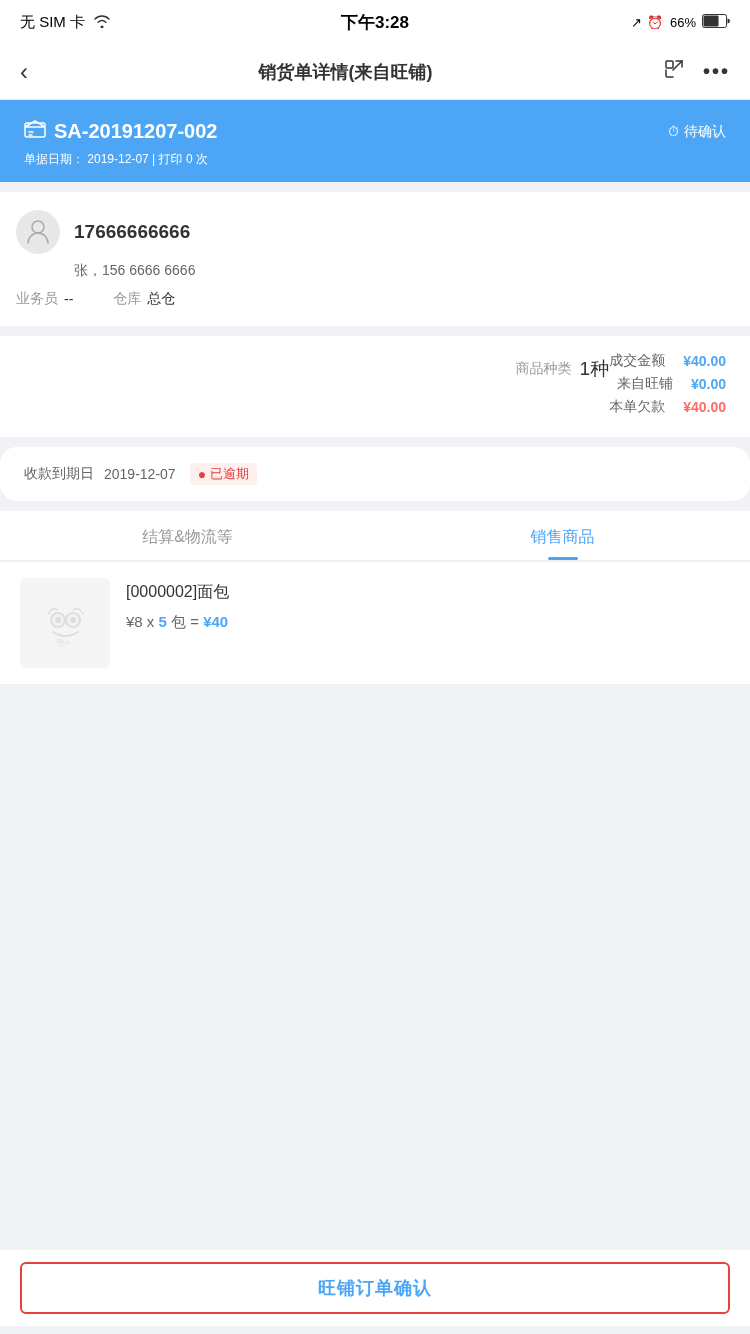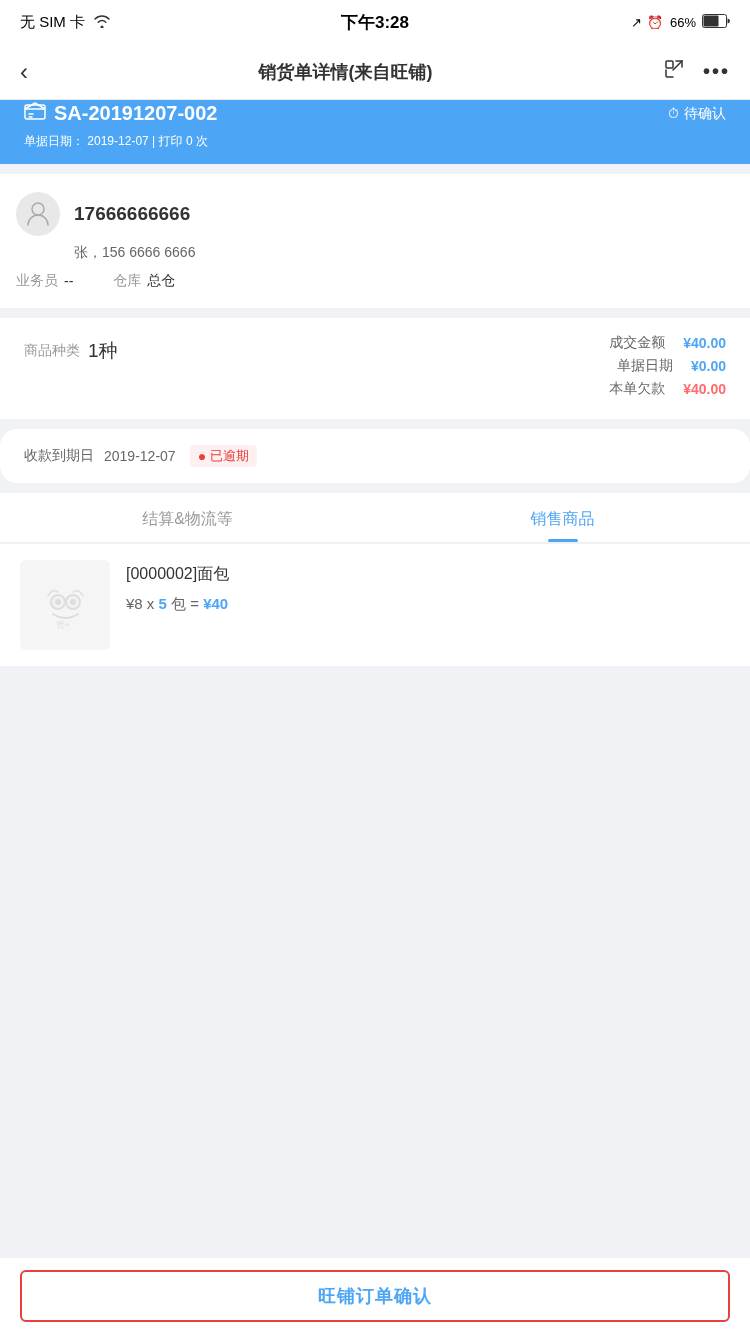--- a/index.html
+++ b/index.html
@@ -38,21 +38,21 @@
     .nav-title {
       font-size: 18px;
       font-weight: 600;
       color: #333;
     }
     .nav-back { font-size: 24px; color: #333; cursor: pointer; }
     .nav-right { display: flex; align-items: center; gap: 18px; color: #333; }
     
     .header-card {
       background: #4da6f5;
-      padding: 2px 24px 14px;
+      padding: 20px 24px 14px;
       margin-bottom: 8px;
     }
     .header-card-top {
       display: flex;
       align-items: center;
       justify-content: space-between;
       margin-bottom: 8px;
     }
     .order-number {
       display: flex;
@@ -120,21 +120,21 @@
       gap: 6px;
       color: #666;
       font-size: 14px;
     }
     .info-label { color: #999; }
     .info-value { color: #333; }
     
     .amounts-section {
       display: flex;
       align-items: flex-start;
-      justify-content: space-between;
+      justify-content: flex-end;
       padding: 16px 24px;
       background: #fff;
       margin-top: 10px;
     }
     .product-kind {
       display: flex;
       align-items: center;
       gap: 8px;
       color: #666;
       font-size: 14px;
@@ -245,21 +245,21 @@
     
     .empty-area {
       background: #f0f2f5;
       height: 180px;
     }
     
     .bottom-bar {
       background: #fff;
       padding: 12px 20px;
       position: fixed;
-      bottom: 0;
+      bottom: 8px;
       width: 750px;
     }
     .confirm-btn {
       width: 100%;
       height: 52px;
       border: 2px solid #e84040;
       background: #fff;
       color: #4da6f5;
       font-size: 18px;
       font-weight: 600;
@@ -369,21 +369,21 @@
   <div class="product-kind">
     <span class="info-label">商品种类</span>
     <span class="product-kind-value">1种</span>
   </div>
   <div class="amounts-right">
     <div class="amount-row">
       <span class="amount-label">成交金额</span>
       <span class="amount-value-blue">¥40.00</span>
     </div>
     <div class="amount-row">
-      <span class="amount-label">单据日期</span>
+      <span class="amount-label">来自旺铺</span>
       <span class="amount-value-blue">¥0.00</span>
     </div>
     <div class="amount-row">
       <span class="amount-label">本单欠款</span>
       <span class="amount-value-red">¥40.00</span>
     </div>
   </div>
 </div>
 
 <div class="due-date-section">

